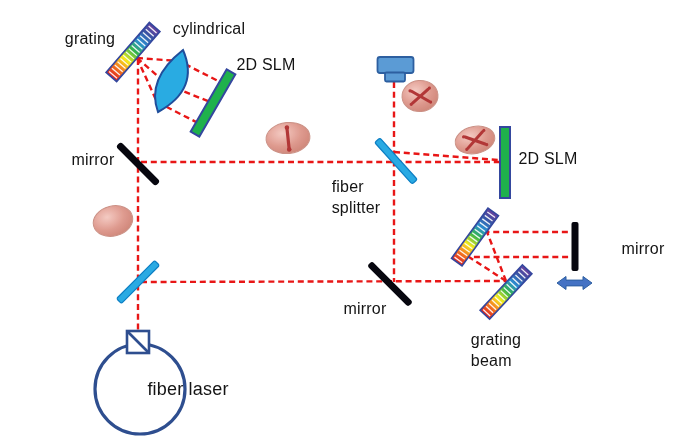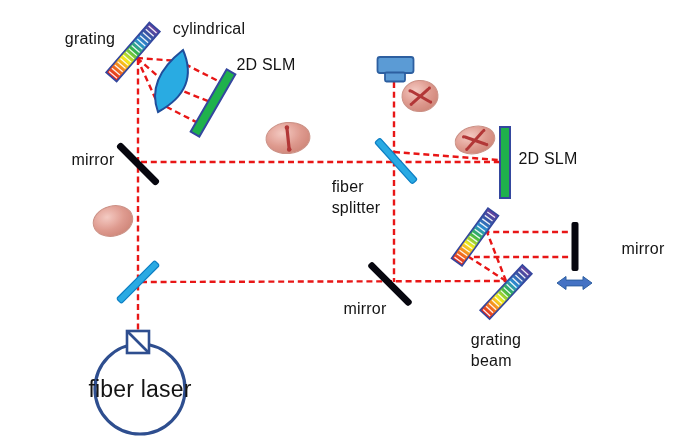--- a/index.html
+++ b/index.html
@@ -2,21 +2,21 @@
 <html><head>
 <meta charset="utf-8">
 <style>
   html,body{margin:0;padding:0;background:#ffffff;}
   #stage{position:relative;width:700px;height:444px;background:#ffffff;overflow:hidden;
          font-family:"Liberation Sans",sans-serif;}
   #stage svg{position:absolute;left:0;top:0;}
   .lbl{position:absolute;transform:translate(-50%,-50%);
        font:500 16px/21px "Liberation Sans",sans-serif;color:#141414;
        text-align:left;white-space:nowrap;letter-spacing:.2px;}
-  .lbl.big{font-size:23px;}
+  .lbl.big{font-size:18px;margin-left:48px;}
 </style>
 </head>
 <body>
 
 <div id="stage">
 
 <svg width="700" height="444" viewBox="0 0 700 444">
   <defs>
     <linearGradient id="rainbow" x1="0" y1="0" x2="1" y2="0">
       <stop offset="0" stop-color="#df2020"></stop>

